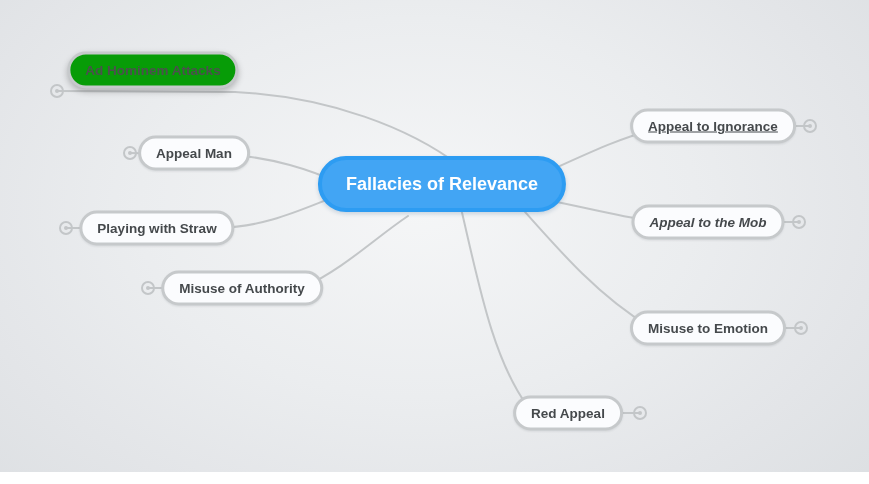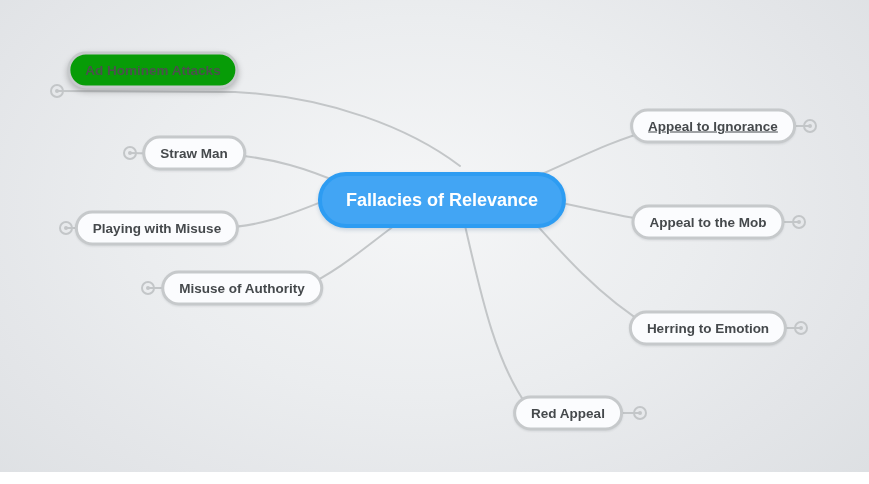--- a/index.html
+++ b/index.html
@@ -117,29 +117,29 @@
         <circle class="dot" cx="801" cy="328" r="2"></circle>
     </g>
     <g>
       <circle class="ring" cx="640" cy="413" r="6"></circle>
         <circle class="dot" cx="640" cy="413" r="2"></circle>
     </g>
   </svg>
 
   <div class="node branch selected" style="left:153px; top:70px;">Ad Hominem Attacks</div>
 
-  <div class="node branch" style="left:194px; top:153px;">Straw Man</div>
+  <div class="node branch" style="left:194px; top:153px;">Appeal Man</div>
 
-  <div class="node branch" style="left:157px; top:228px;">Playing with Misuse</div>
+  <div class="node branch" style="left:157px; top:228px;">Playing with Straw</div>
 
   <div class="node branch" style="left:242px; top:288px;text-align:right;">Misuse of Authority</div>
 
   <div class="node branch" style="left:713px; top:126px;text-decoration:underline;">Appeal to Ignorance</div>
 
-  <div class="node branch" style="left:708px; top:222px;">Appeal to the Mob</div>
+  <div class="node branch" style="left:708px; top:222px;font-style:italic;">Appeal to the Mob</div>
 
-  <div class="node branch" style="left:708px; top:328px;">Herring to Emotion</div>
+  <div class="node branch" style="left:708px; top:328px;">Misuse to Emotion</div>
 
   <div class="node branch" style="left:568px; top:413px;">Red Appeal</div>
 
-  <div class="node root" style="left:442px; top:200px;">Fallacies of Relevance</div>
+  <div class="node root" style="left:442px; top:184px;">Fallacies of Relevance</div>
 
 </div>
 
 </body></html>

